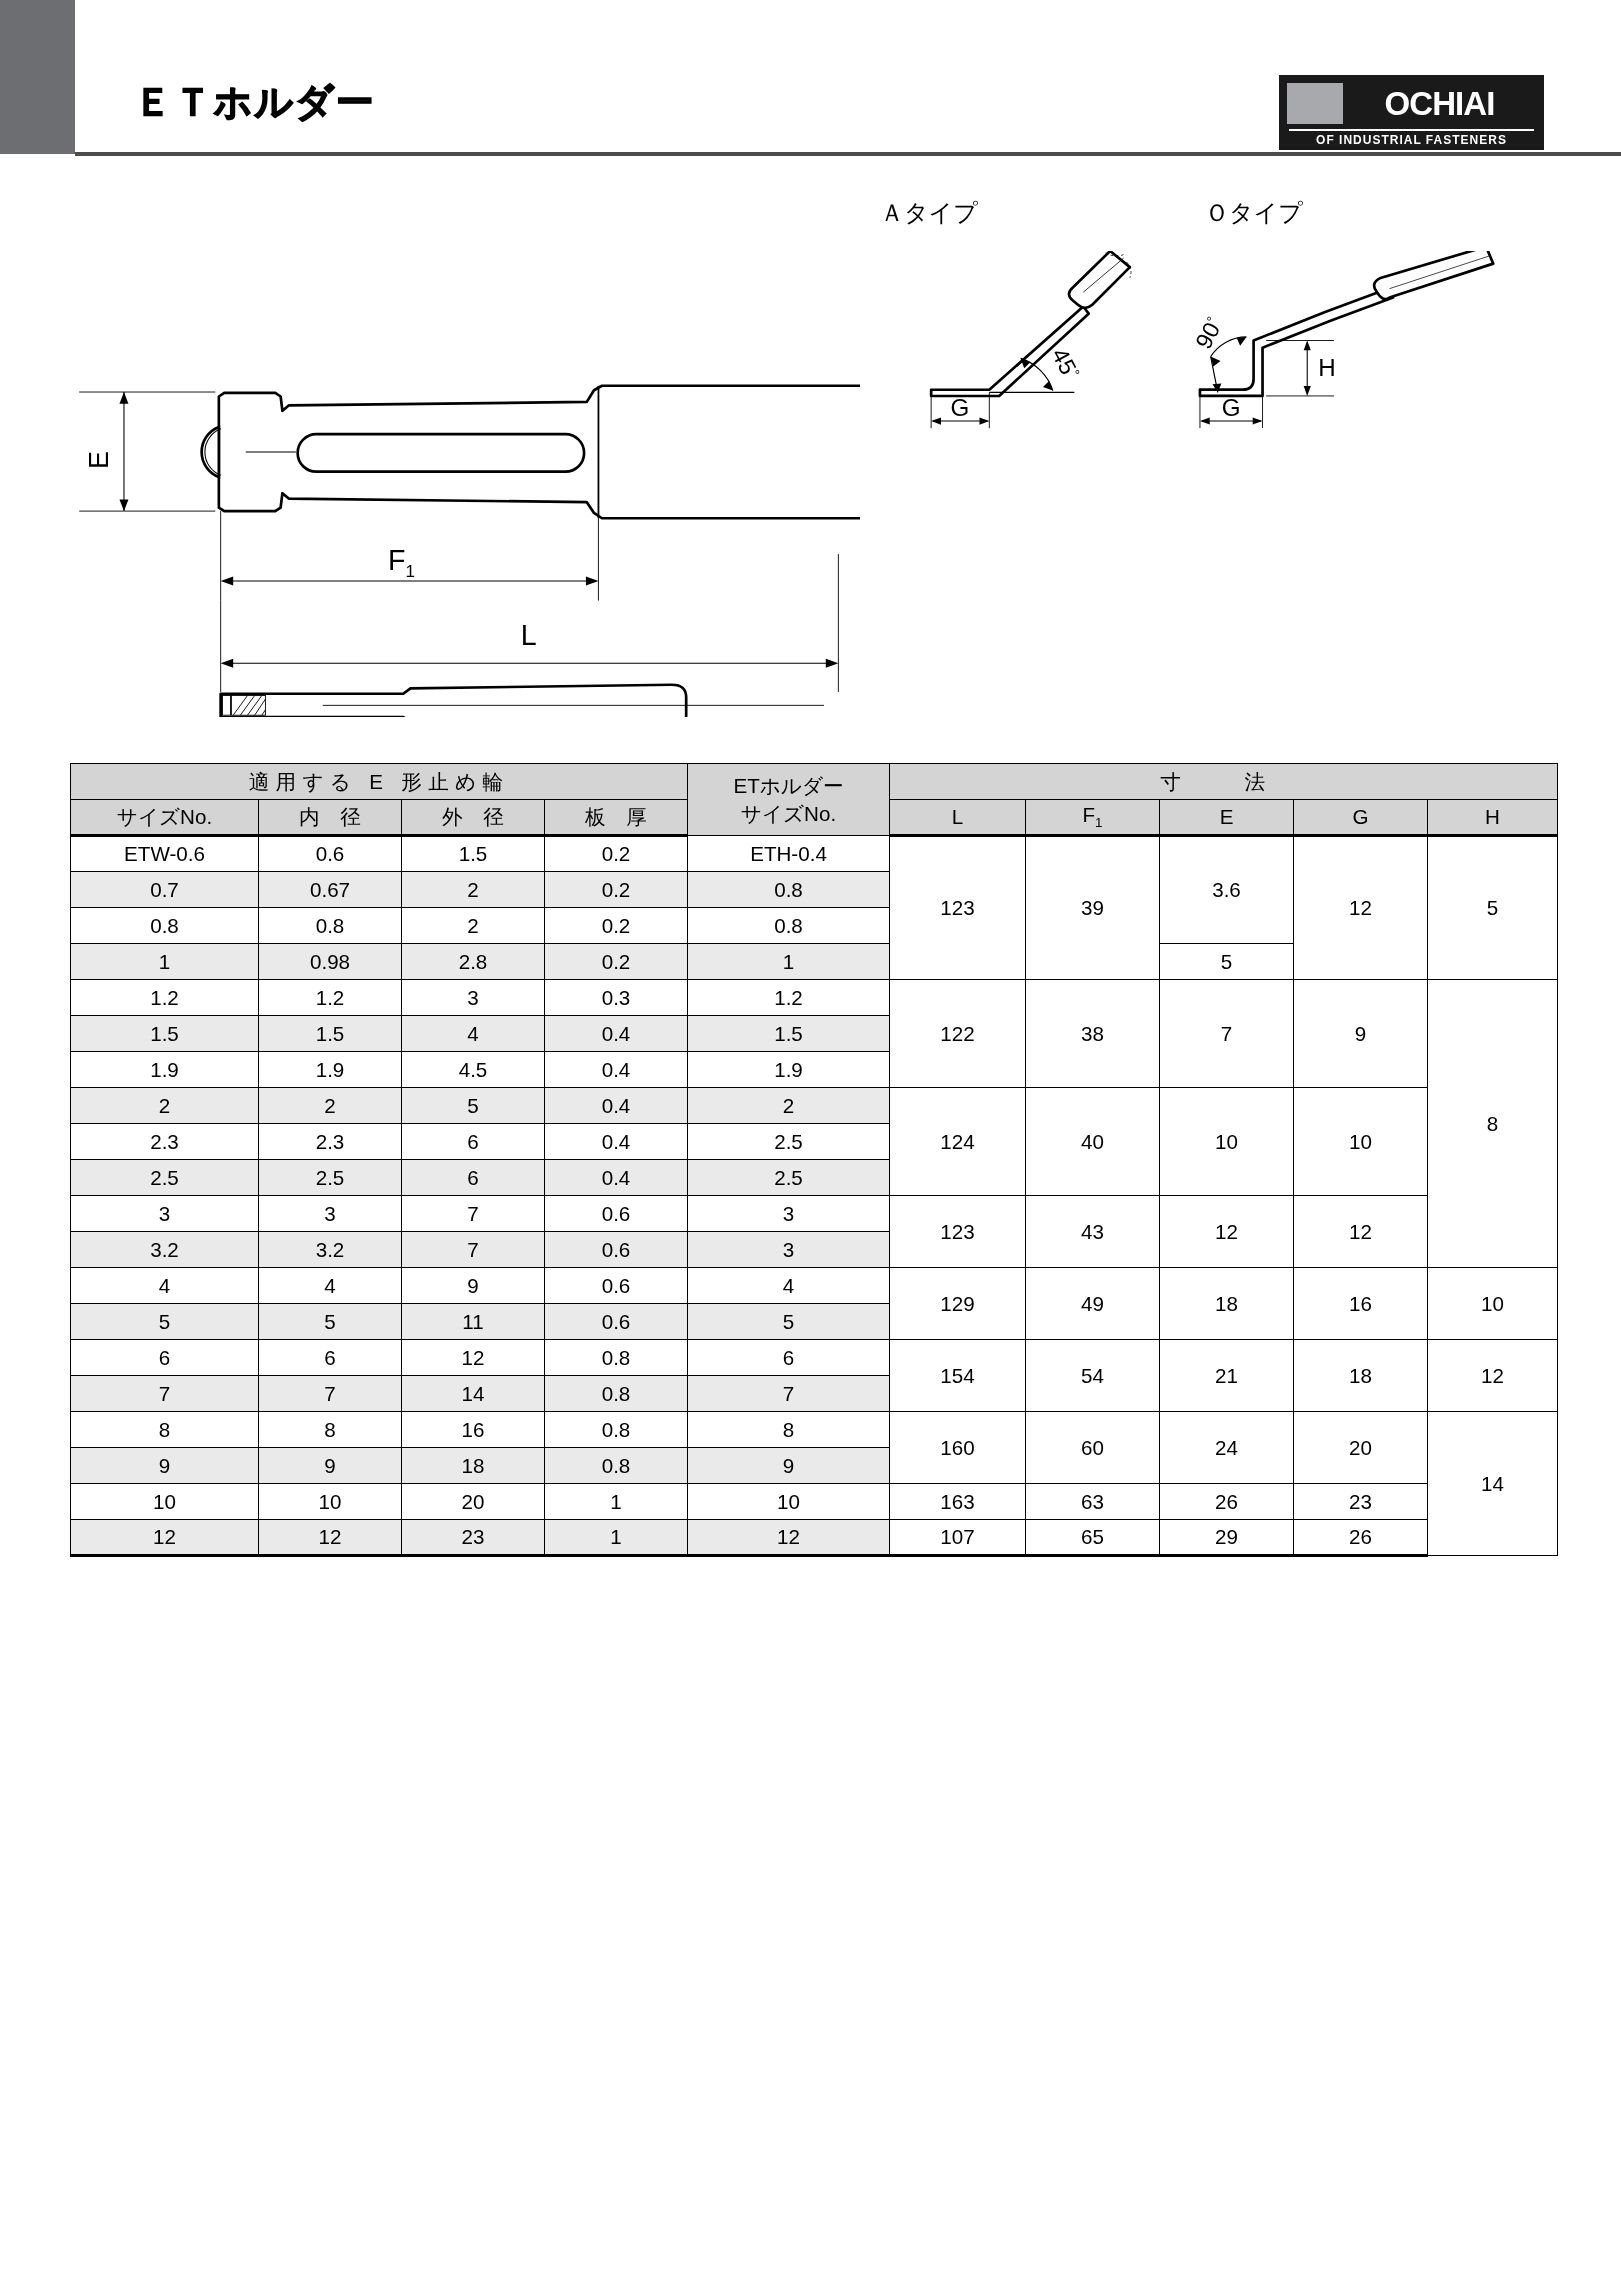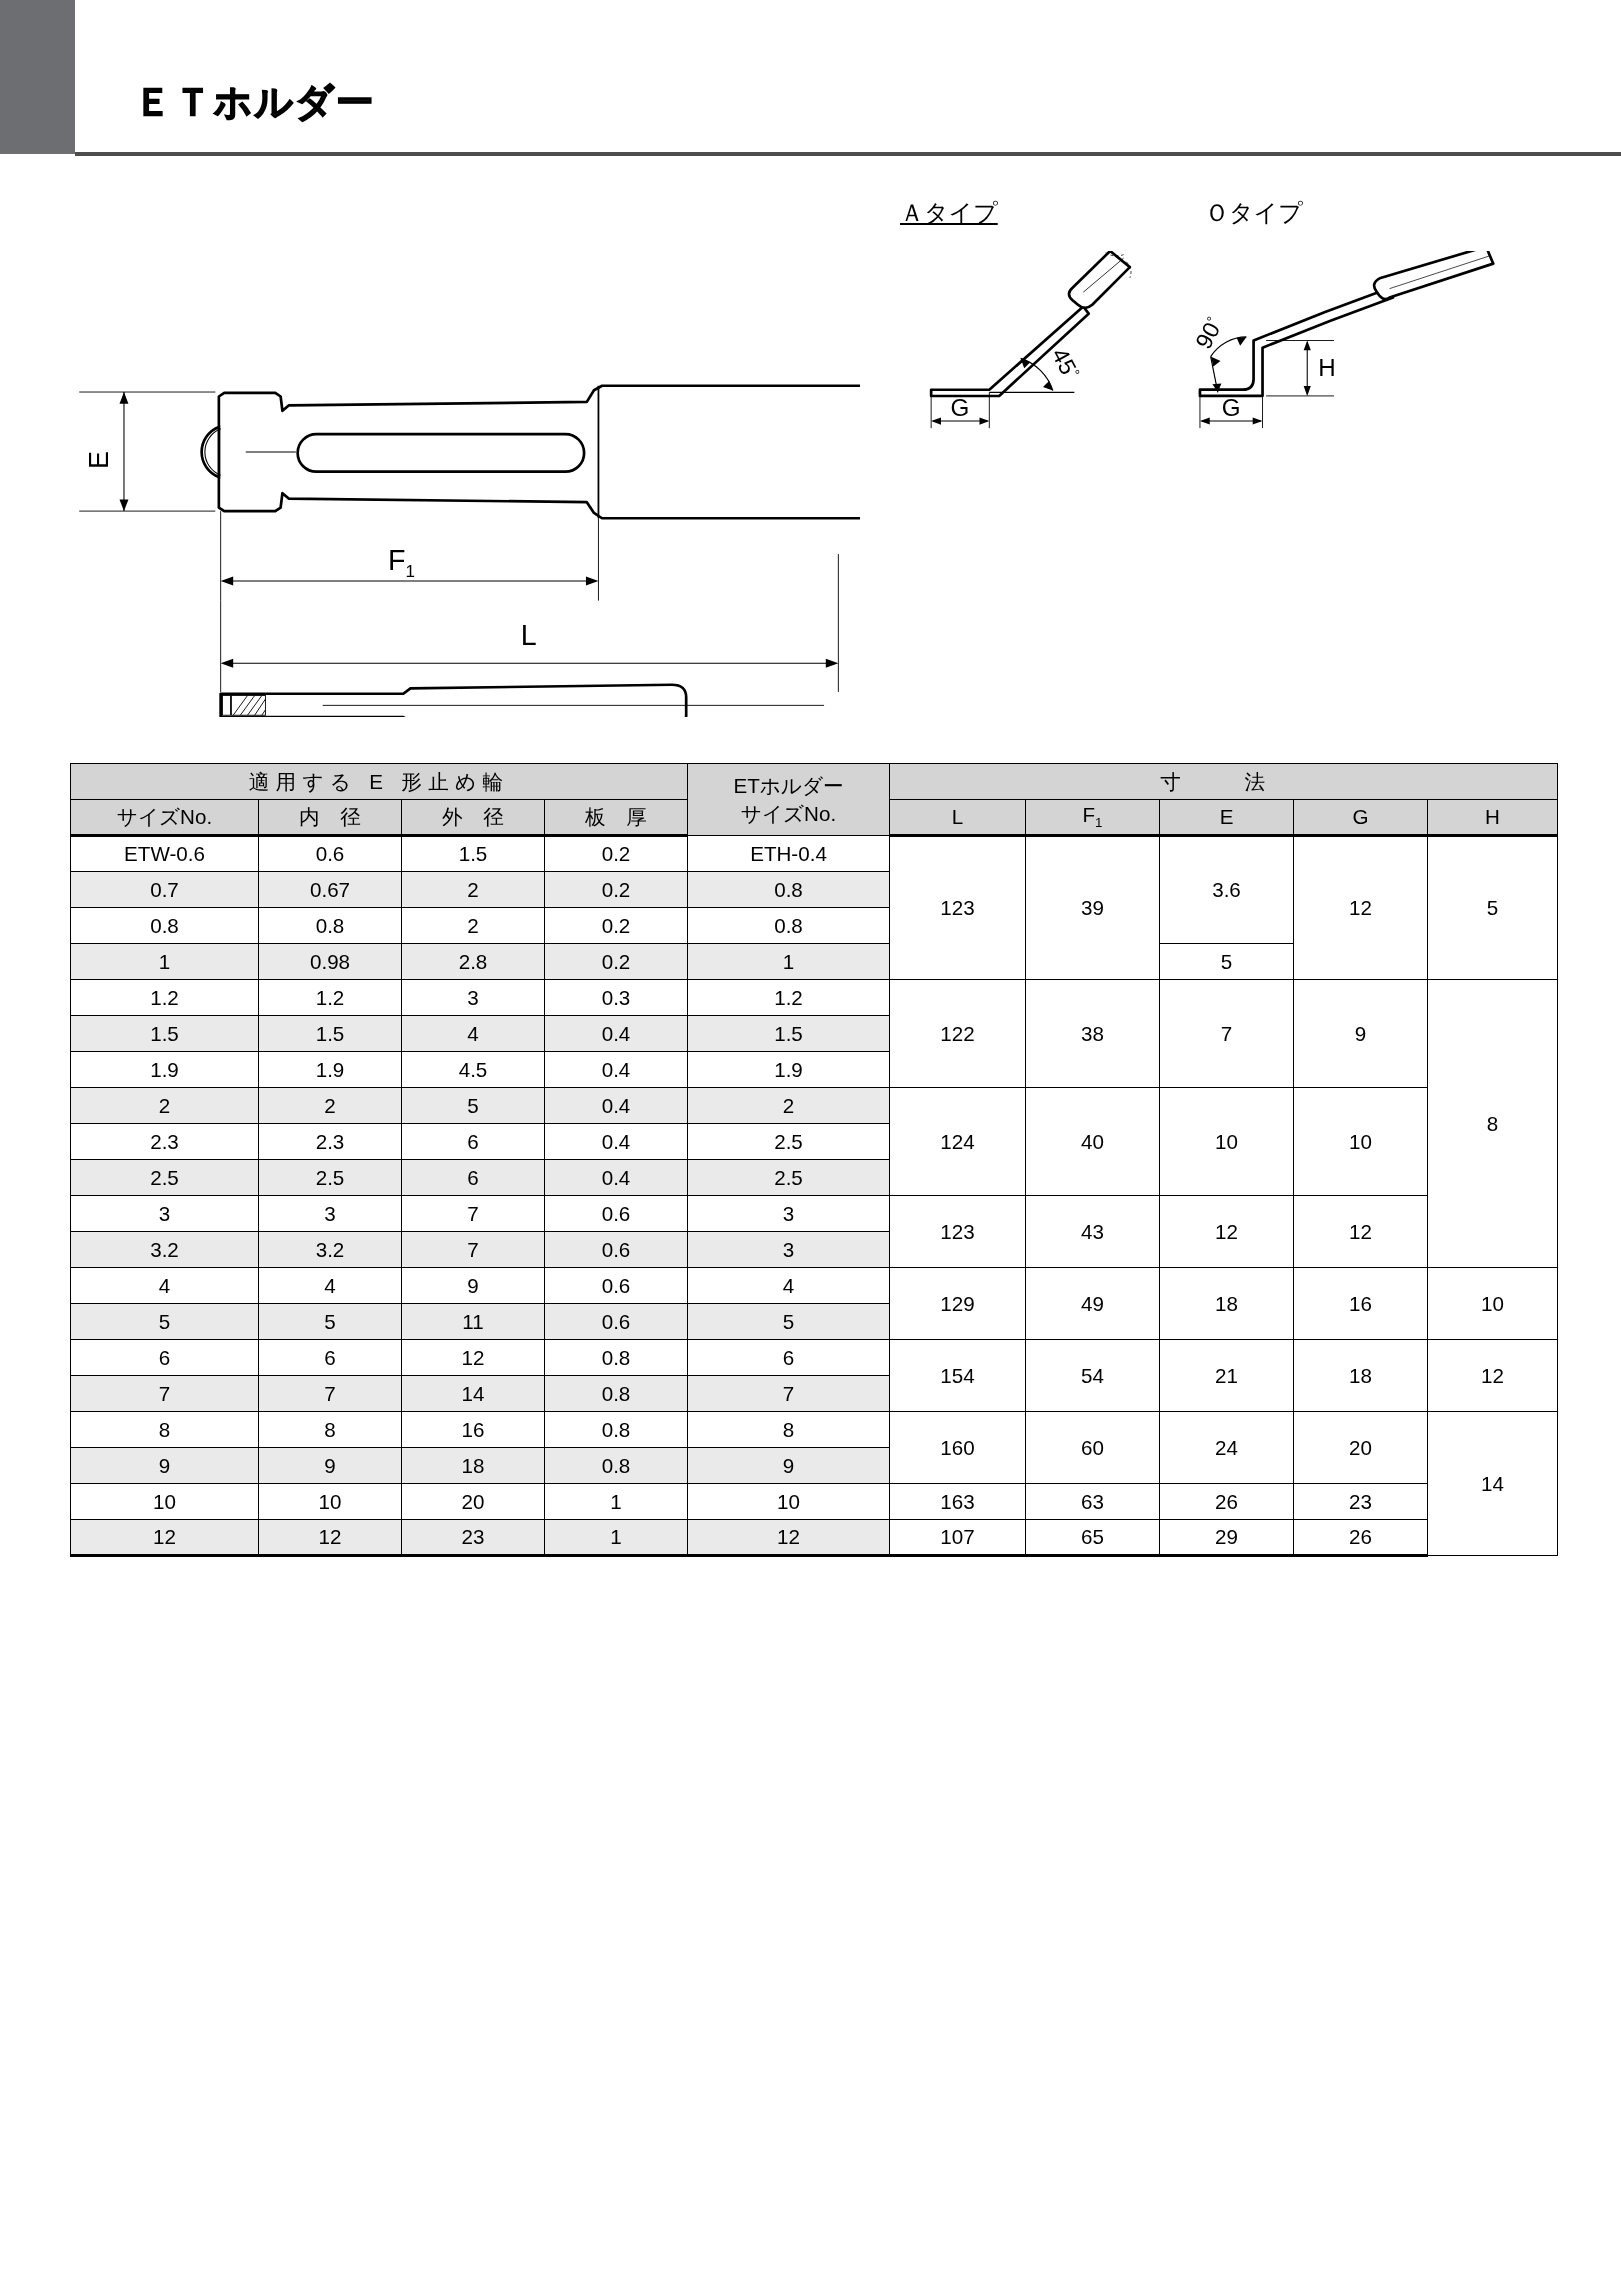--- a/index.html
+++ b/index.html
@@ -154,20 +154,28 @@
   .sub { font-size: 13.4px; vertical-align: sub; }
 </style>
 </head>
 <body>
 
 <div id="header">
   <div id="gray-tab"></div>
   <div id="header-rule"></div>
   <div id="page-title">ＥＴホルダー</div>
 
+  <div id="logo">
+    <div id="logo-top">
+      <div id="logo-square"></div>
+      <div id="logo-wordmark">OCHIAI</div>
+    </div>
+    <div id="logo-divider"></div>
+    <div id="logo-tagline">OF INDUSTRIAL FASTENERS</div>
+  </div>
 </div>
 
 <div id="figures">
 
   <svg width="806" height="376" viewBox="0 0 900 420" style="position:absolute;left:54px;top:72px;">
     <g fill="none" stroke="#000" stroke-width="1">
 
       <line x1="28" y1="57" x2="180" y2="57"></line>
       <line x1="28" y1="190" x2="180" y2="190"></line>
 
@@ -230,21 +238,21 @@
     <g stroke="#000" stroke-width="1">
       <rect x="198" y="396" width="38" height="22" fill="none"></rect>
       <line x1="200" y1="418" x2="216" y2="396"></line>
       <line x1="208" y1="418" x2="224" y2="396"></line>
       <line x1="216" y1="418" x2="232" y2="396"></line>
       <line x1="224" y1="418" x2="236" y2="400"></line>
       <line x1="232" y1="418" x2="236" y2="412"></line>
     </g>
   </svg>
 
-  <div class="fig-label" style="left:900px; top:-72px;text-decoration:underline;">Ａタイプ</div>
+  <div class="fig-label" style="left:880px; top:-72px;">Ａタイプ</div>
 
   <div class="fig-label" style="left:1205px; top:-72px;">Ｏタイプ</div>
 
   <svg width="251" height="179" viewBox="0 0 280 200" style="position:absolute;left:922px;top:-18px;">
     <g fill="#fff" stroke="#000" stroke-width="3" stroke-linejoin="round">
 
       <path d="M10 155 L75 155 L180 62 L186 70 L86 162 L10 162 Z"></path>
 
       <path d="M168 55 Q160 48 168 41 L210 0 L232 18 L190 60 Q182 67 174 60 Z"></path>
     </g>

